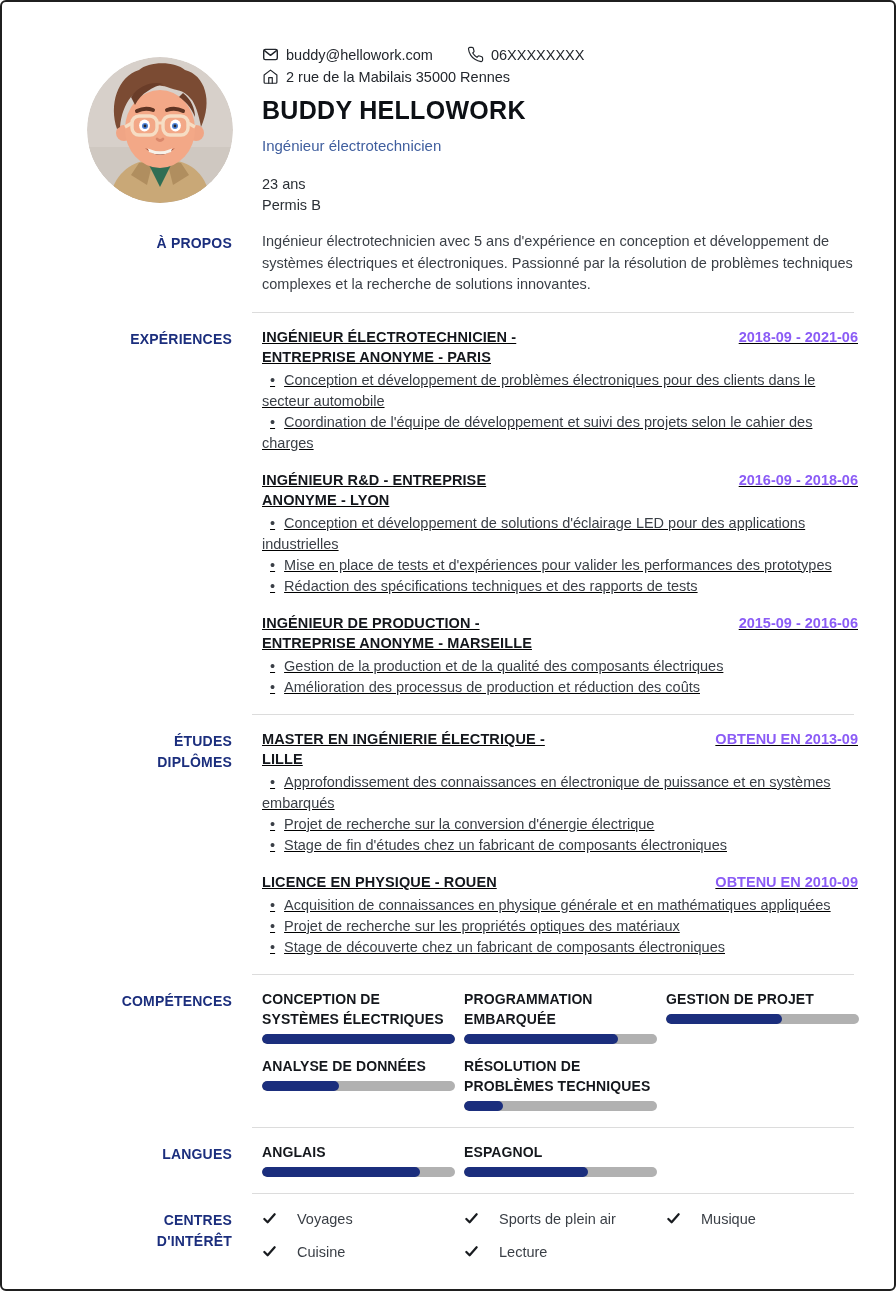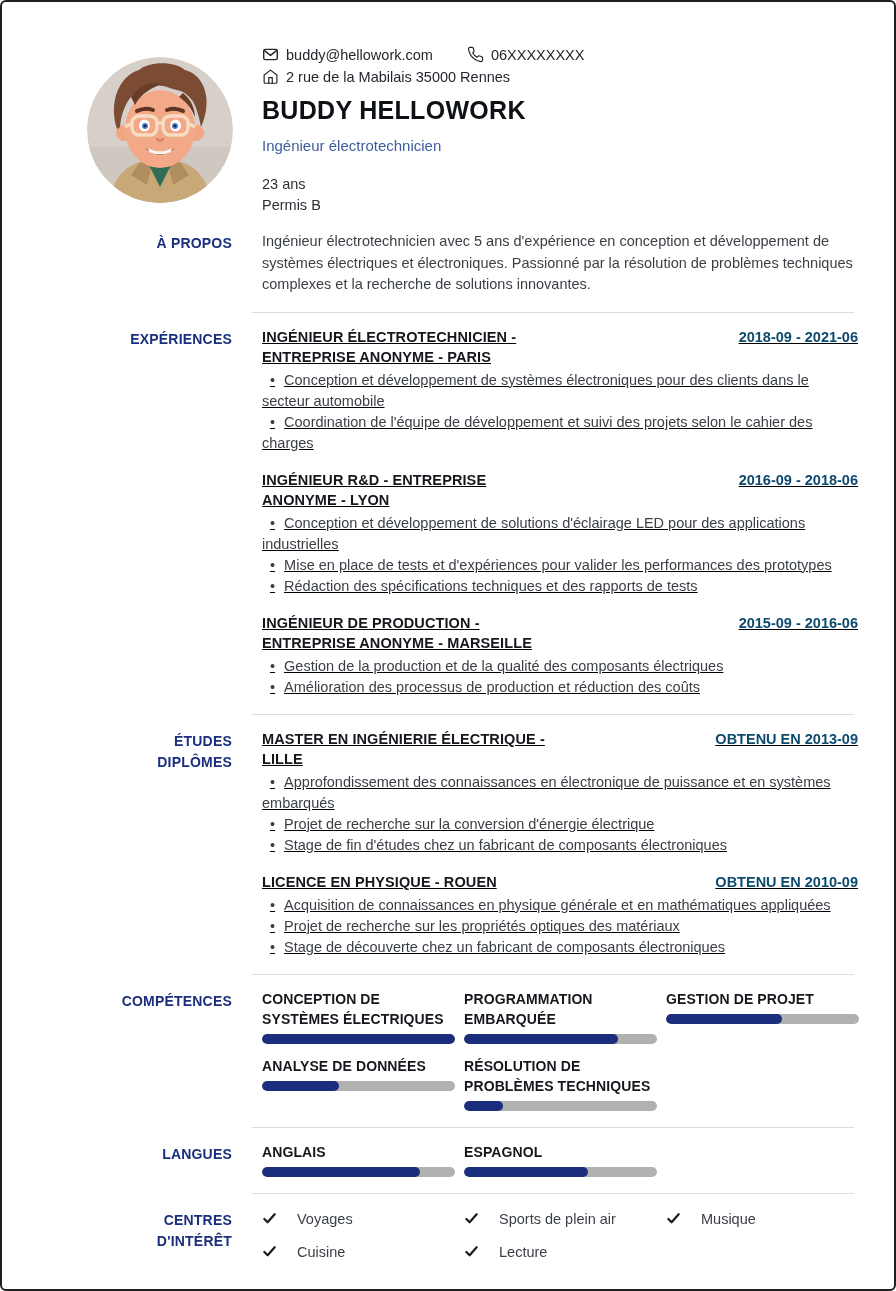--- a/index.html
+++ b/index.html
@@ -23,21 +23,21 @@
   
   .divider { height:1px; background:#dcdcdc; margin:0 40px 0 250px; }
   .section { display:grid; grid-template-columns:140px 596px; column-gap:30px; padding:14px 40px 16px 90px; }
   .section-label { text-align:right; color:#1b2e7d; font-weight:700; font-size:14px; line-height:21px; letter-spacing:.2px; white-space:pre-line; padding-top:2px; }
   .about-text { font-size:14.5px; line-height:21.5px; color:#3a3f46; }
   
   .xp-item { margin-bottom:16px;text-decoration:underline; }
   .xp-item:last-child { margin-bottom:0; }
   .xp-head { display:flex; justify-content:space-between; align-items:flex-start; gap:16px; }
   .xp-title { font-weight:700; font-size:14.5px; line-height:20px; color:#14171c; max-width:300px; letter-spacing:.1px; }
-  .xp-date { font-weight:700; font-size:14.5px; color:#0c4a6e; white-space:nowrap; line-height:20px; }
+  .xp-date { font-weight:700; font-size:14.5px; color:#8b5cf6; white-space:nowrap; line-height:20px; }
   .xp-bullets { margin-top:3px; }
   .bullet { font-size:14.5px; line-height:21px; color:#3a3f46; }
   .bullet::before { content:"•"; margin:0 9px 0 8px; color:#3a3f46; }
   
   .bars-grid { display:grid; grid-template-columns:repeat(3,193px); column-gap:9px; row-gap:12px; }
   .skill-name { font-weight:700; font-size:14px; line-height:20px; color:#14171c; letter-spacing:.1px; }
   .bar { height:10px; border-radius:5px; background:#b1b1b1; margin-top:5px; overflow:hidden; }
   .bar-fill { height:100%; background:#1b2e7d; border-radius:5px; }
   
   .interests-grid { display:grid; grid-template-columns:repeat(3,193px); column-gap:9px; row-gap:11px; }
@@ -149,21 +149,21 @@
     <div class="section-label">EXPÉRIENCES</div>
     <div>
 
         <div class="xp-item">
           <div class="xp-head">
             <div class="xp-title">INGÉNIEUR ÉLECTROTECHNICIEN - ENTREPRISE ANONYME - PARIS</div>
             <div class="xp-date">2018-09 - 2021-06</div>
           </div>
           <div class="xp-bullets">
 
-              <div class="bullet">Conception et développement de systèmes électroniques pour des clients dans le secteur automobile</div>
+              <div class="bullet">Conception et développement de problèmes électroniques pour des clients dans le secteur automobile</div>
 
               <div class="bullet">Coordination de l'équipe de développement et suivi des projets selon le cahier des charges</div>
 
             </div>
         </div>
 
         <div class="xp-item">
           <div class="xp-head">
             <div class="xp-title">INGÉNIEUR R&amp;D - ENTREPRISE ANONYME - LYON</div>
             <div class="xp-date">2016-09 - 2018-06</div>

